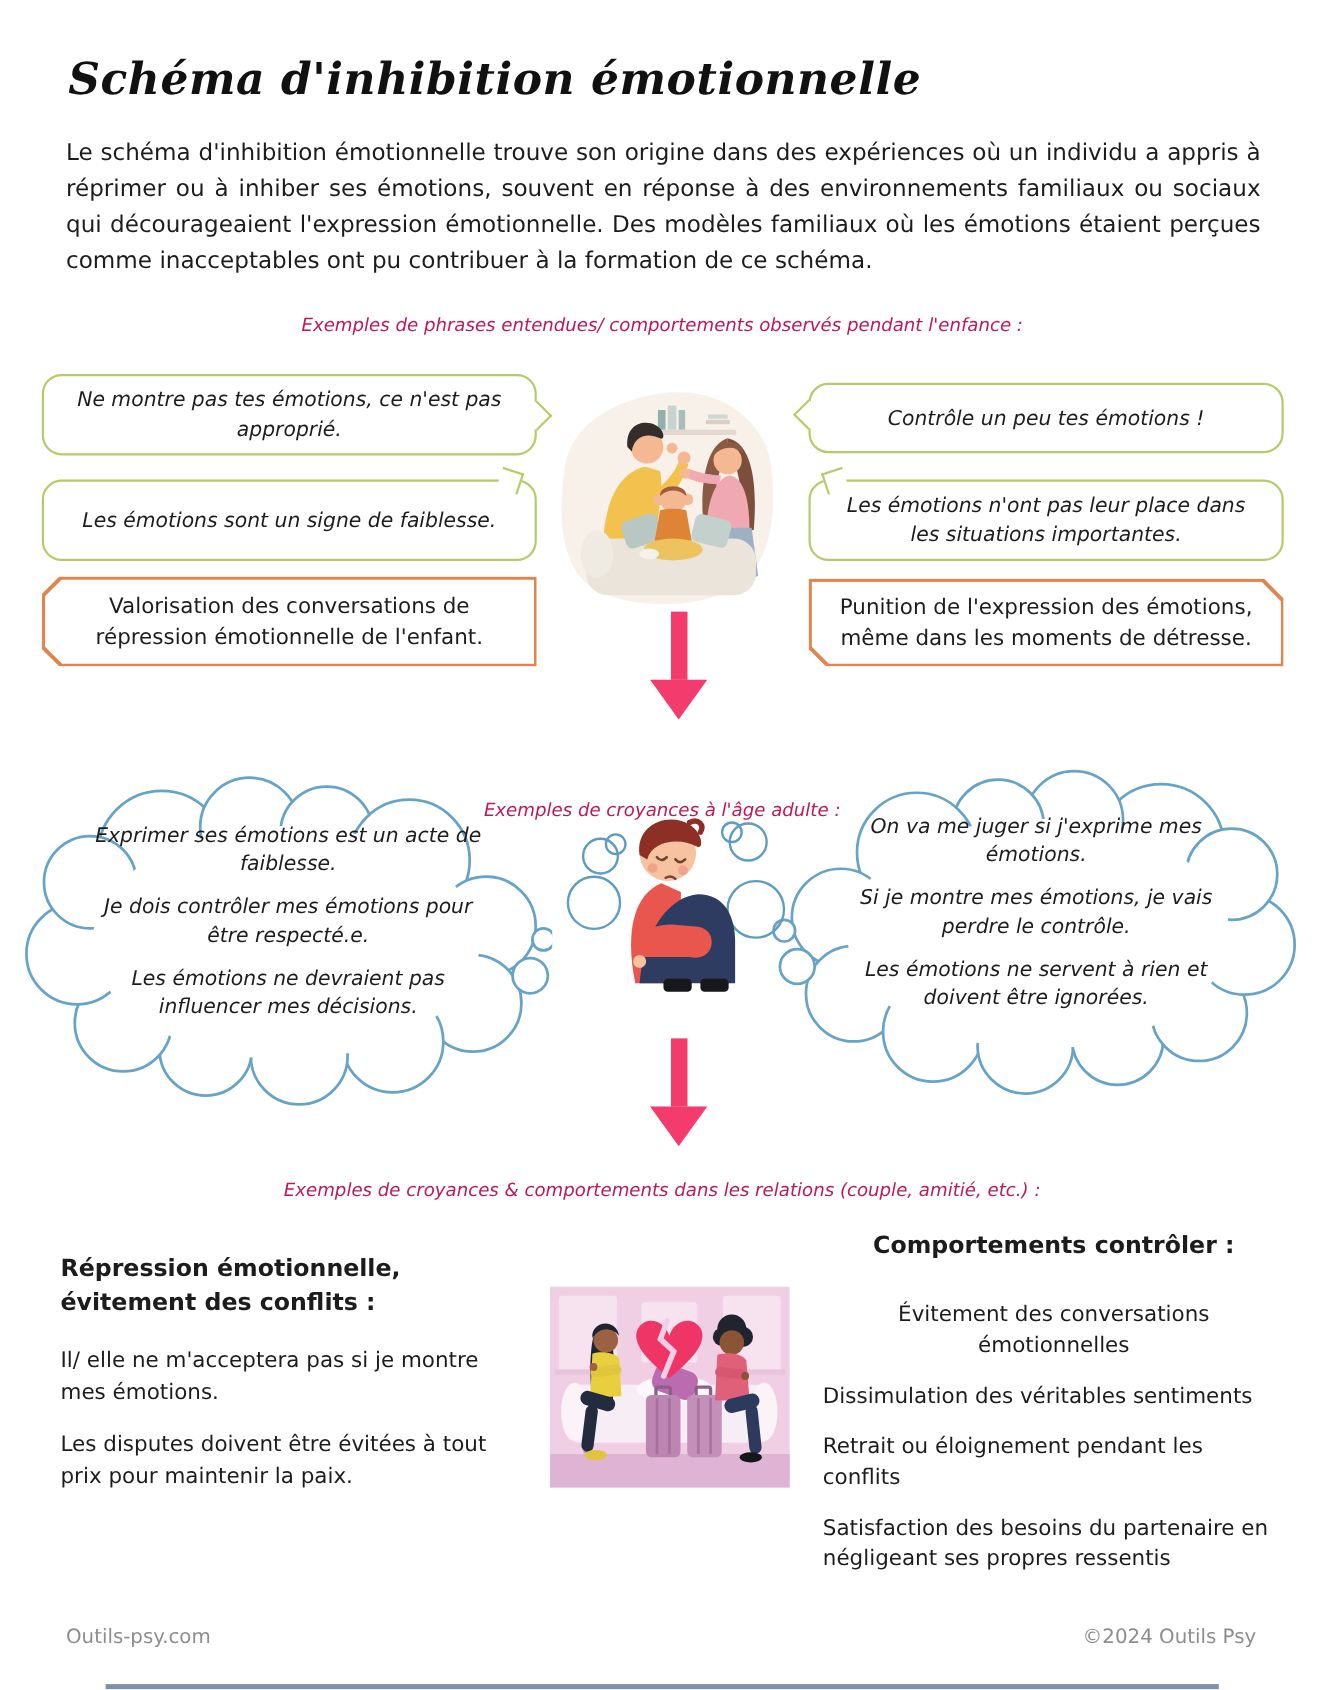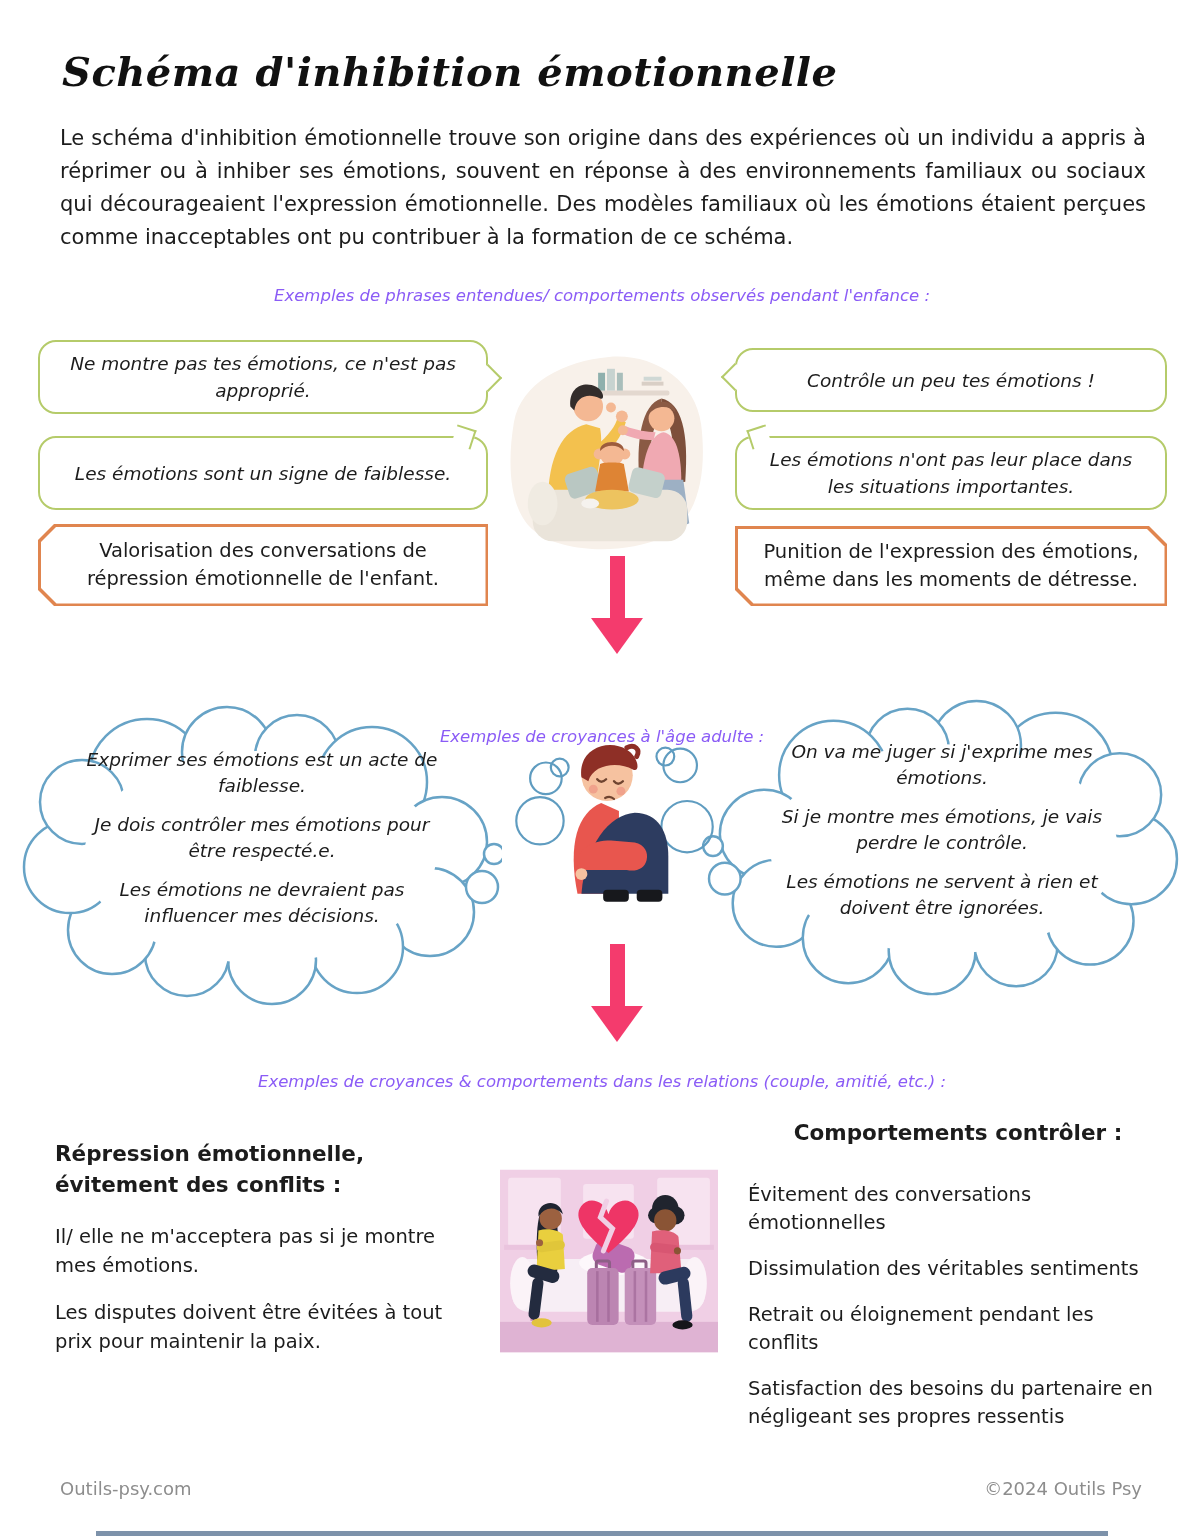--- a/index.html
+++ b/index.html
@@ -21,21 +21,21 @@
     position:absolute;left:62px;top:48px;
     font-family:"DejaVu Serif","Liberation Serif",serif;
     font-style:italic;font-weight:700;font-size:40px;letter-spacing:.5px;color:#111;
   }
   .intro{
     position:absolute;left:60px;right:58px;top:122px;
     font-size:21px;line-height:33px;text-align:justify;
   }
   .section-label{
     position:absolute;left:0;right:0;text-align:center;
-    font-size:16.5px;font-style:italic;color:#8b5cf6;
+    font-size:16.5px;font-style:italic;color:#be185d;
   }
   #label-childhood{top:286px;}
   #label-adult{top:679px;margin-top:48px;}
   #label-relations{top:1072px;}
 
   
   .col{position:absolute;}
   #childhood-left{left:38px;top:340px;width:450px;}
   #childhood-right{left:735px;top:348px;width:432px;}
   .bubble{
@@ -90,21 +90,21 @@
   }
 
   
   #relations-left{left:55px;top:1120px;width:420px;}
   #relations-left h2{font-size:21.5px;line-height:31px;font-weight:700;margin-top:18px;}
   #relations-left p{font-size:19.5px;line-height:29px;margin-top:22px;}
   #relations-left p + p{margin-top:18px;}
   #relations-right{left:748px;top:1120px;width:420px;}
   #relations-right h2{font-size:21.5px;font-weight:700;text-align:center;}
   #relations-right .obs{font-size:19.5px;line-height:28px;margin-top:18px;}
-  #relations-right .obs:first-of-type{margin-top:36px;}
+  #relations-right .obs:first-of-type{margin-top:36px;text-align:center;}
 
   
   .footer-site{position:absolute;left:60px;top:1478px;font-size:18px;color:var(--footer-gray);}
   .footer-copy{position:absolute;right:62px;top:1478px;font-size:18px;color:var(--footer-gray);}
   .footer-bar{position:absolute;left:96px;right:96px;bottom:0;height:5px;background:var(--footer-bar-blue);}
 </style>
 </head>
 <body>
 
 <div class="page">

